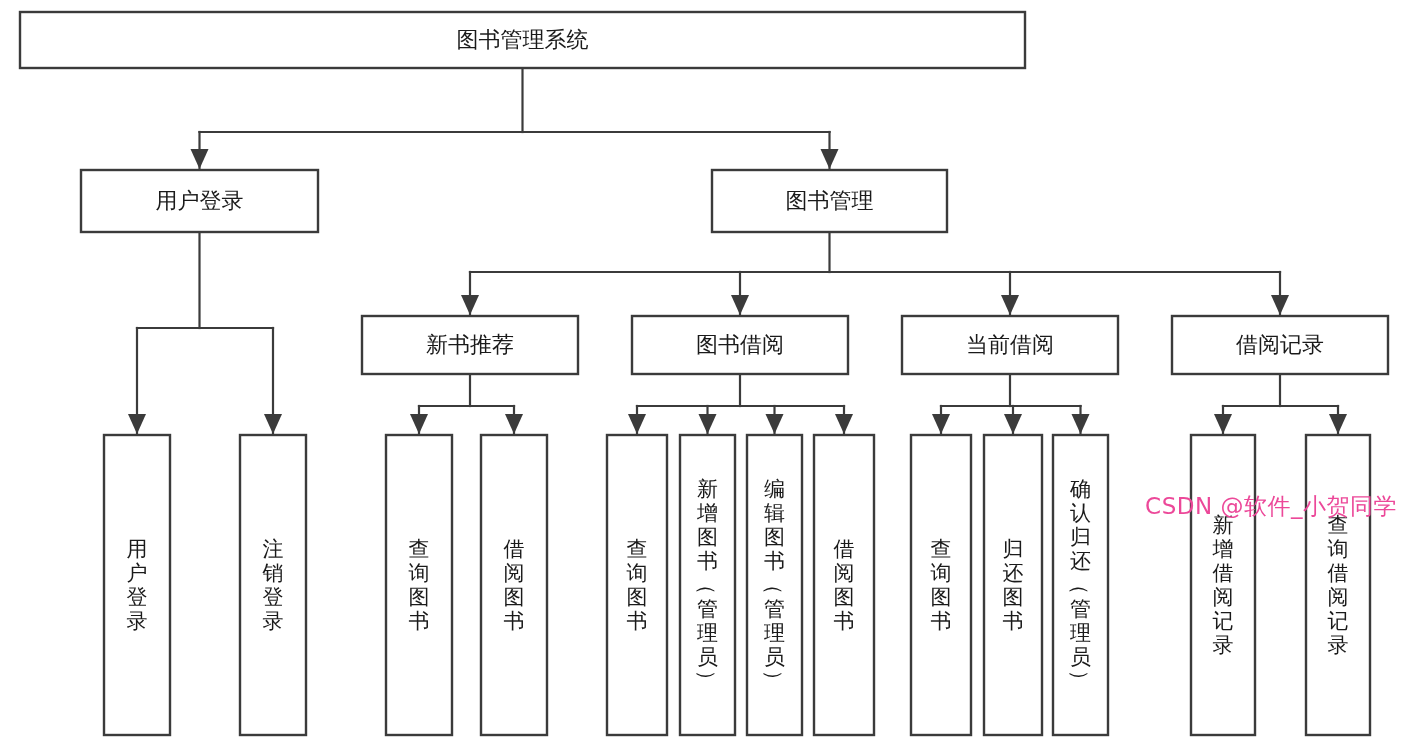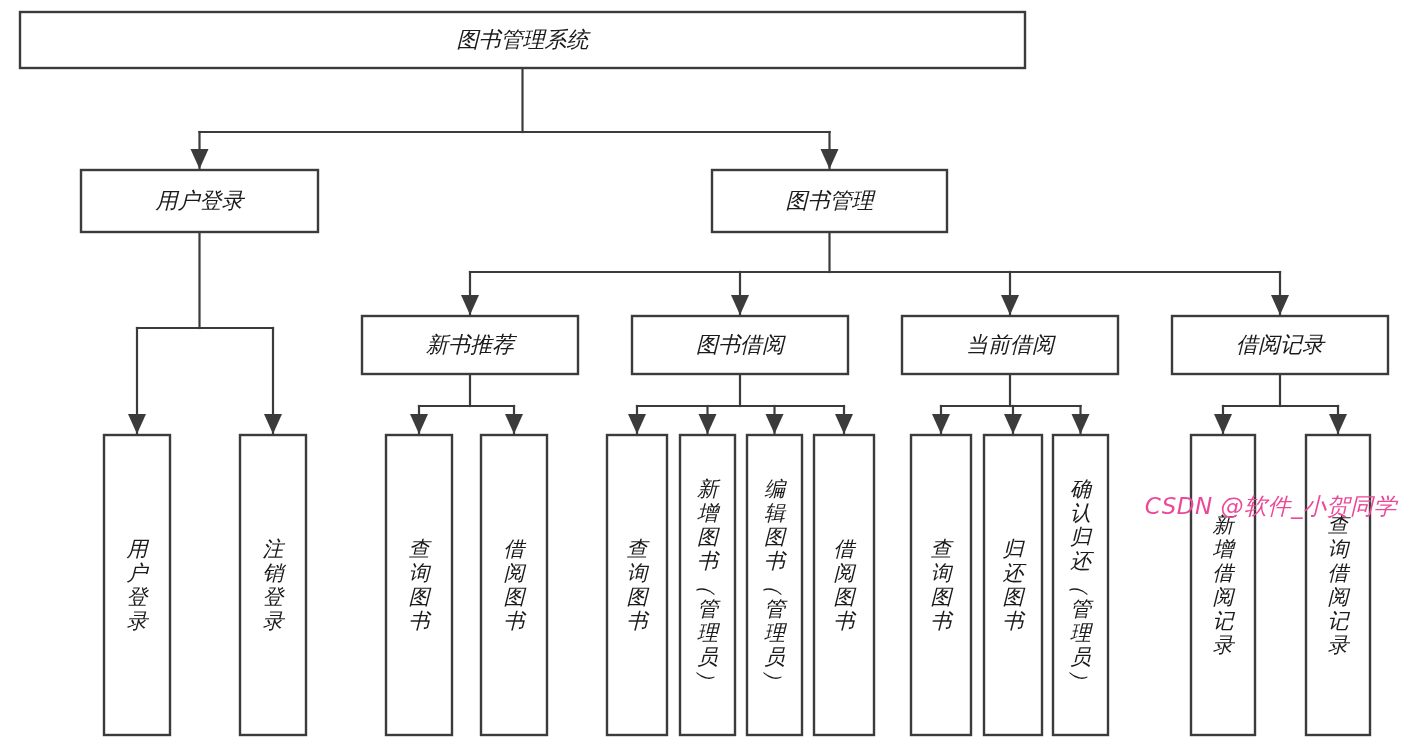--- a/index.html
+++ b/index.html
@@ -11,21 +11,20 @@
     width: 1405px;
     height: 747px;
     font-family: "DejaVu Sans", "Liberation Sans", sans-serif;
     overflow: hidden;
     position: relative;
   }
   #diagram-root {
     position: relative;
     width: 1405px;
     height: 526px;
-    font-style: italic;
   }
   svg.diagram {
     position: absolute;
     top: 0;
     left: 0;
     width: 1405px;
     height: 747px;
   }
   .box-rect {
     fill: #ffffff;

